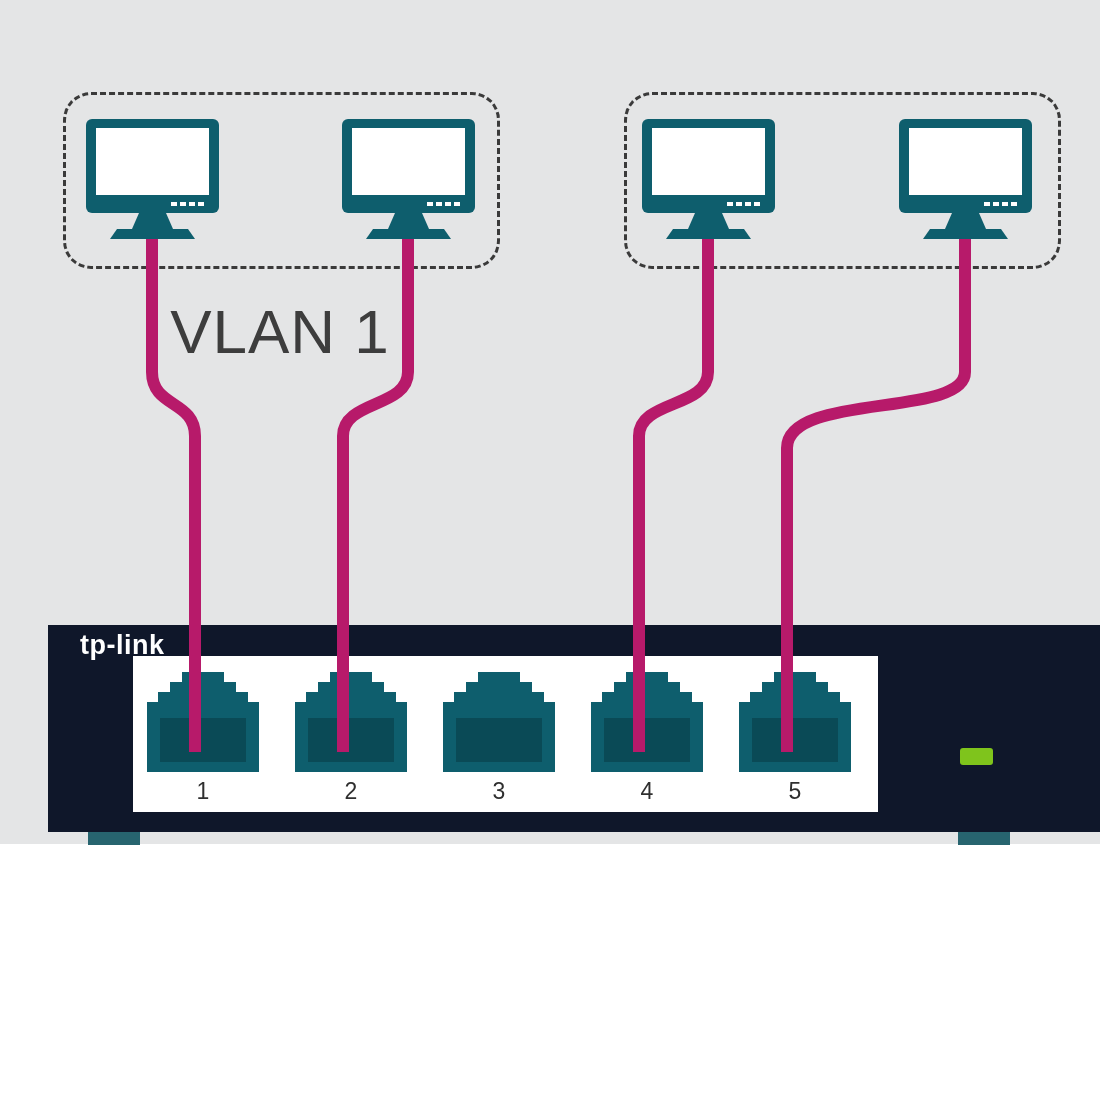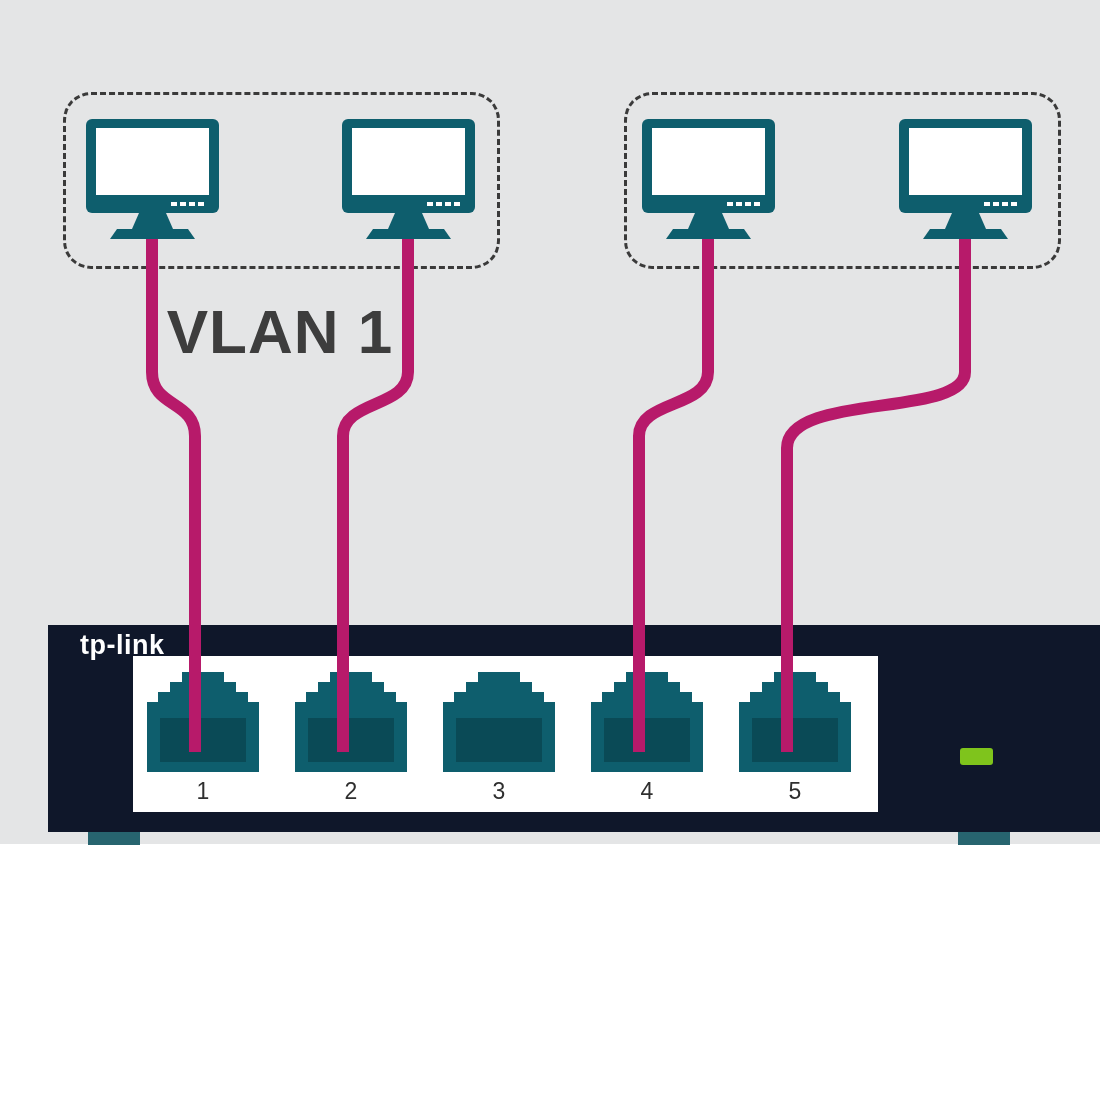--- a/index.html
+++ b/index.html
@@ -20,21 +20,21 @@
   }
   .vlan-box{
     position:absolute;top:92px;width:437px;height:177px;
     border:3px dashed #3a3a3a;border-radius:28px;
     z-index:1;box-sizing:border-box;
   }
   .vlan-box.v1{left:63px;}
   .vlan-box.v2{left:624px;}
   .vlan-label{
     position:absolute;top:296px;width:320px;
-    text-align:center;font-size:62px;font-weight:700;
+    text-align:center;font-size:62px;font-weight:400;
     color:#3d3d3d;letter-spacing:1px;z-index:1;
   }
   .vlan-label.l1{left:120px;}
   .vlan-label.l2{left:680px;}
   .monitor{
     position:absolute;width:135px;height:125px;z-index:4;
   }
   .mon-a{left:85px;top:118px;}
   .mon-b{left:341px;top:118px;}
   .mon-c{left:641px;top:118px;}

